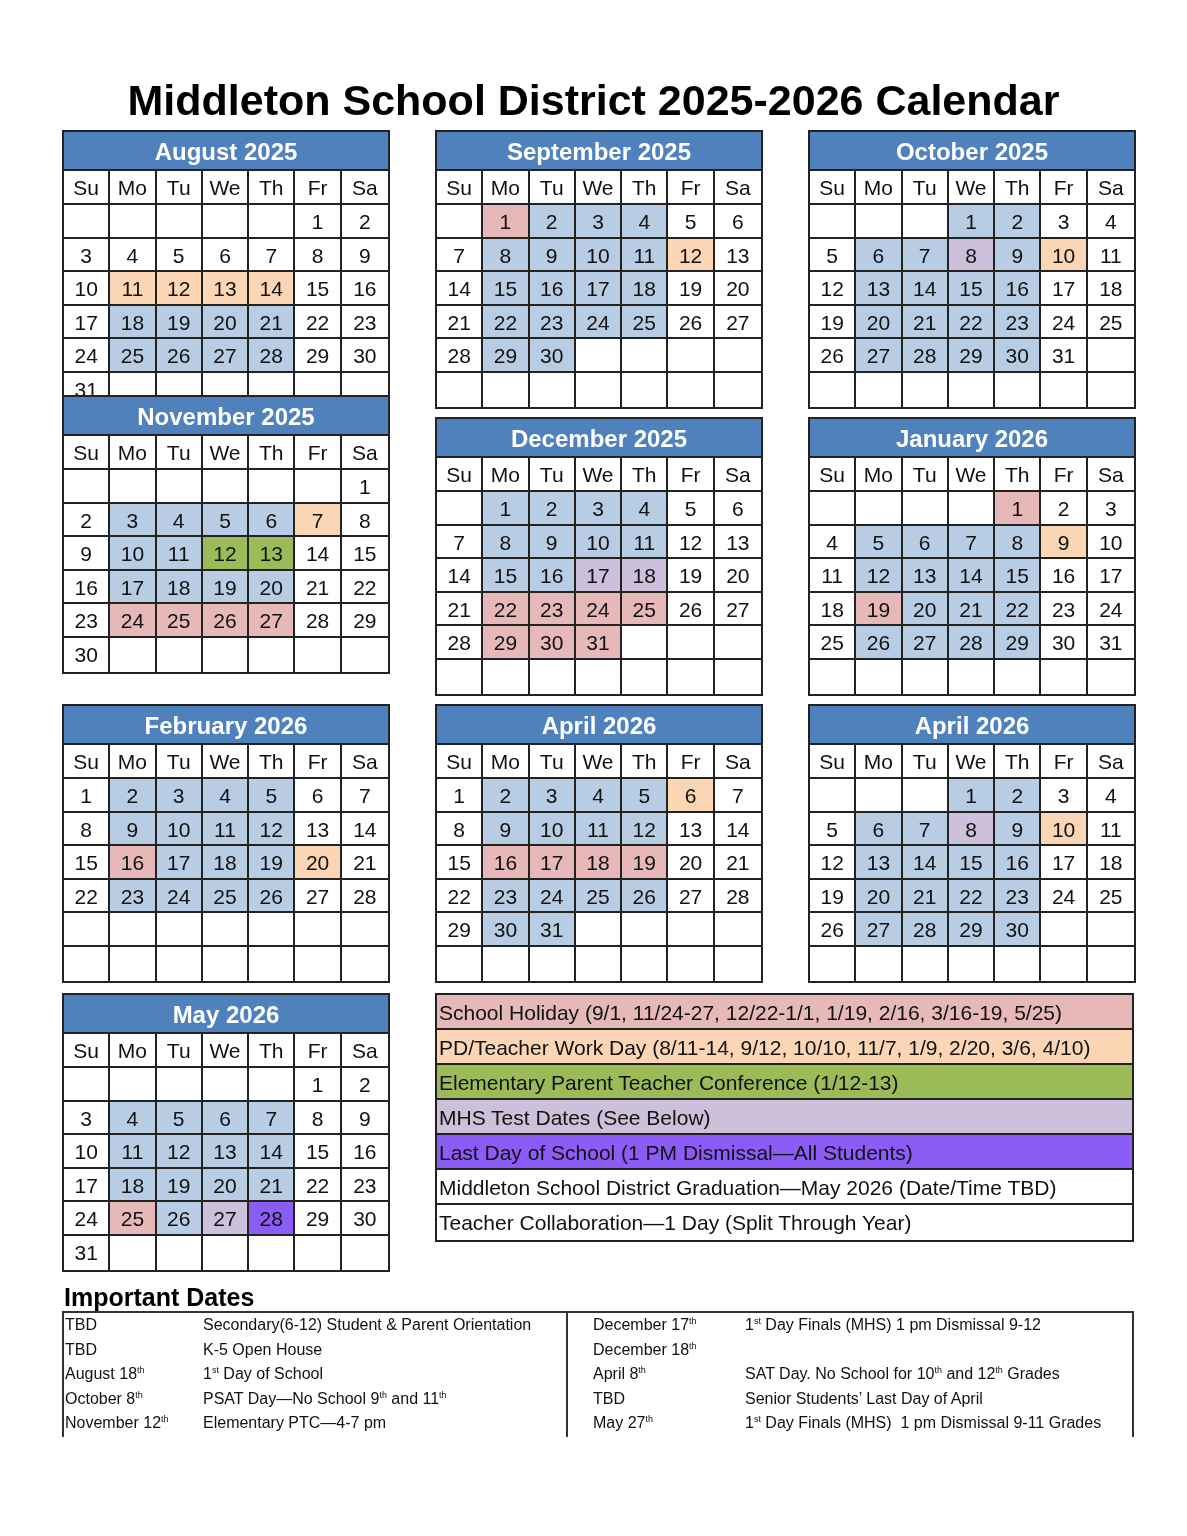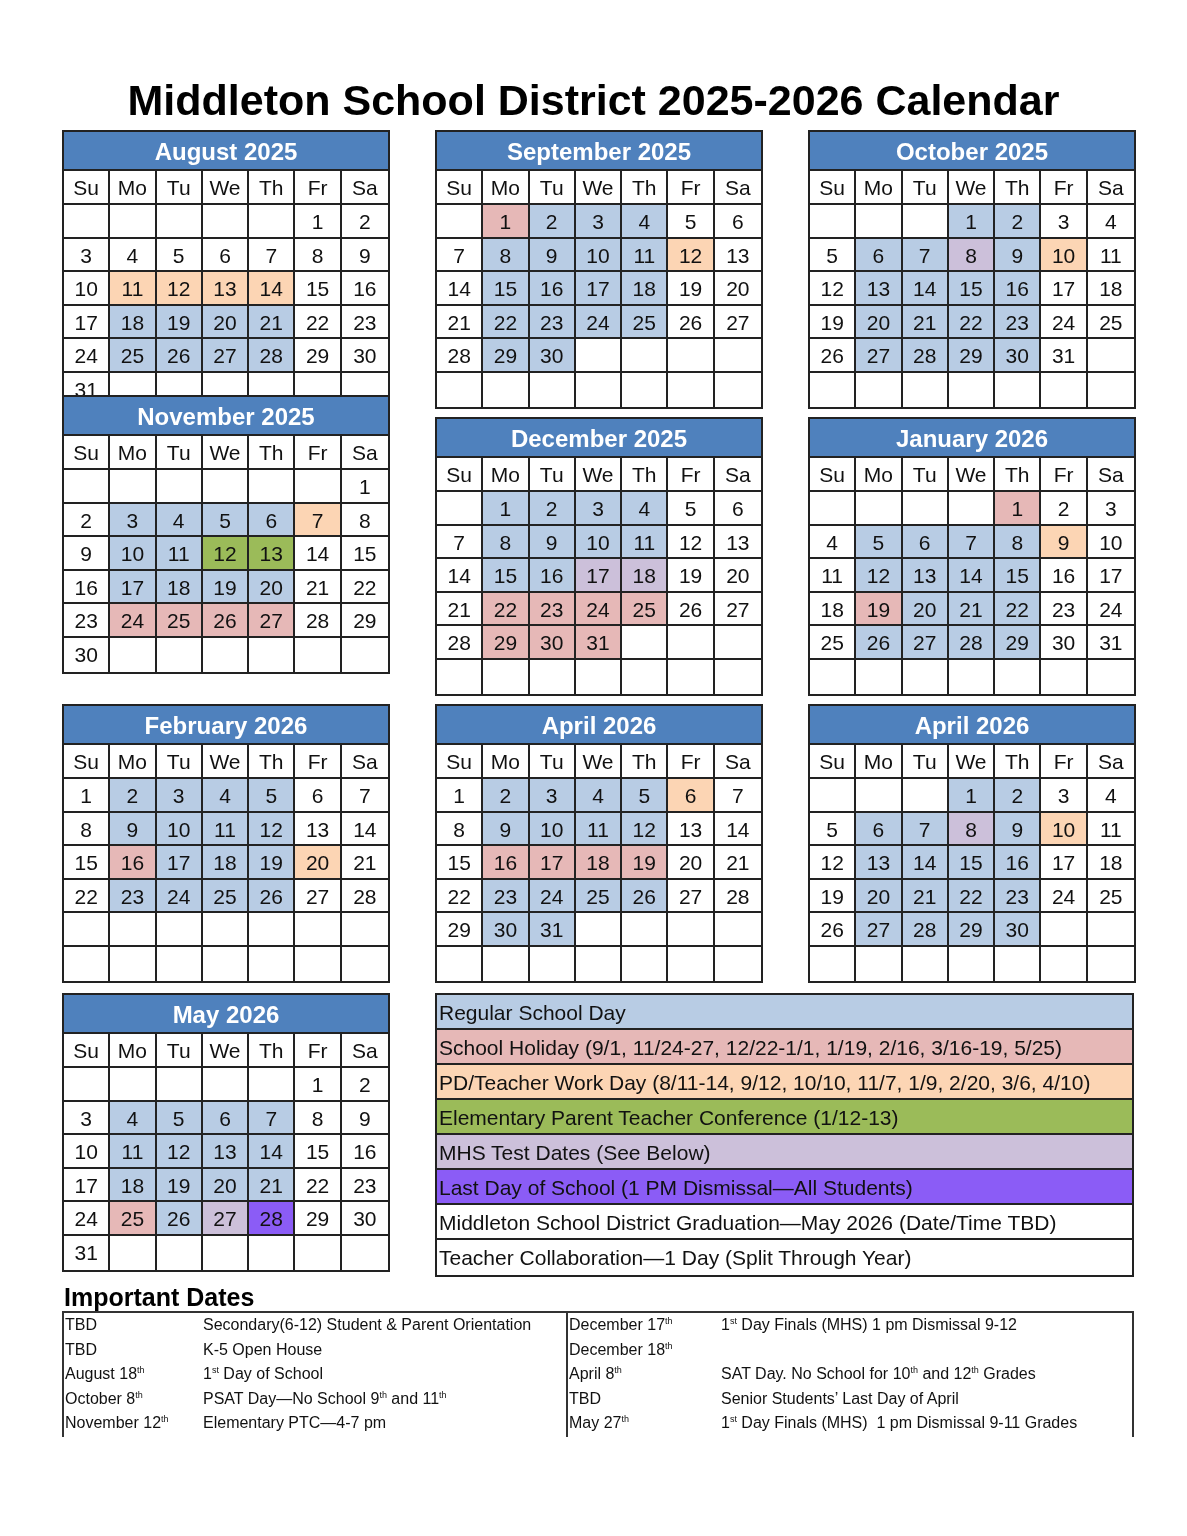--- a/index.html
+++ b/index.html
@@ -50,20 +50,21 @@
     }
     .legend-row:last-child { border-bottom: none; }
 
     .imp-title {
       position: absolute; left: 64px; top: 1282px; font-weight: bold; font-size: 25px; line-height: 30px; color: #000;
     }
     .imp-table {
       position: absolute; left: 62px; top: 1311px; width: 1072px; height: 126px;
       border-top: 2px solid #333; border-left: 2px solid #333; border-right: 2px solid #333;
       display: flex;
+      gap: 24px;
     }
     .imp-col { position: relative; height: 100%; }
     .imp-col.left { width: 504px; border-right: 2px solid #333; }
     .imp-col.right { flex: 1; }
     .imp-row { height: 24.6px; line-height: 24.6px; font-size: 16px; white-space: nowrap; display: flex; color: #111; }
     .imp-date { padding-left: 1px; }
     .imp-col.left .imp-date { width: 139px; }
     .imp-col.right .imp-date { width: 153px; }
     .imp-desc { }
     sup { font-size: 9px; vertical-align: 6px; line-height: 0; }
@@ -610,21 +611,20 @@
         <div class="day last-row"></div>
         <div class="day last-row"></div>
         <div class="day last-row"></div>
         <div class="day last-row"></div>
         <div class="day last-row"></div>
       </div>
     </div>
   </div>
 
 <div class="legend" id="legend">
-    <div class="legend-row c-regular">Regular School Day</div>
     <div class="legend-row c-holiday">School Holiday (9/1, 11/24-27, 12/22-1/1, 1/19, 2/16, 3/16-19, 5/25)</div>
     <div class="legend-row c-pd">PD/Teacher Work Day (8/11-14, 9/12, 10/10, 11/7, 1/9, 2/20, 3/6, 4/10)</div>
     <div class="legend-row c-ptc">Elementary Parent Teacher Conference (1/12-13)</div>
     <div class="legend-row c-test">MHS Test Dates (See Below)</div>
     <div class="legend-row c-last">Last Day of School (1 PM Dismissal—All Students)</div>
     <div class="legend-row">Middleton School District Graduation—May 2026 (Date/Time TBD)</div>
     <div class="legend-row">Teacher Collaboration—1 Day (Split Through Year)</div>
   </div>
 
 <div class="imp-title">Important Dates</div>

